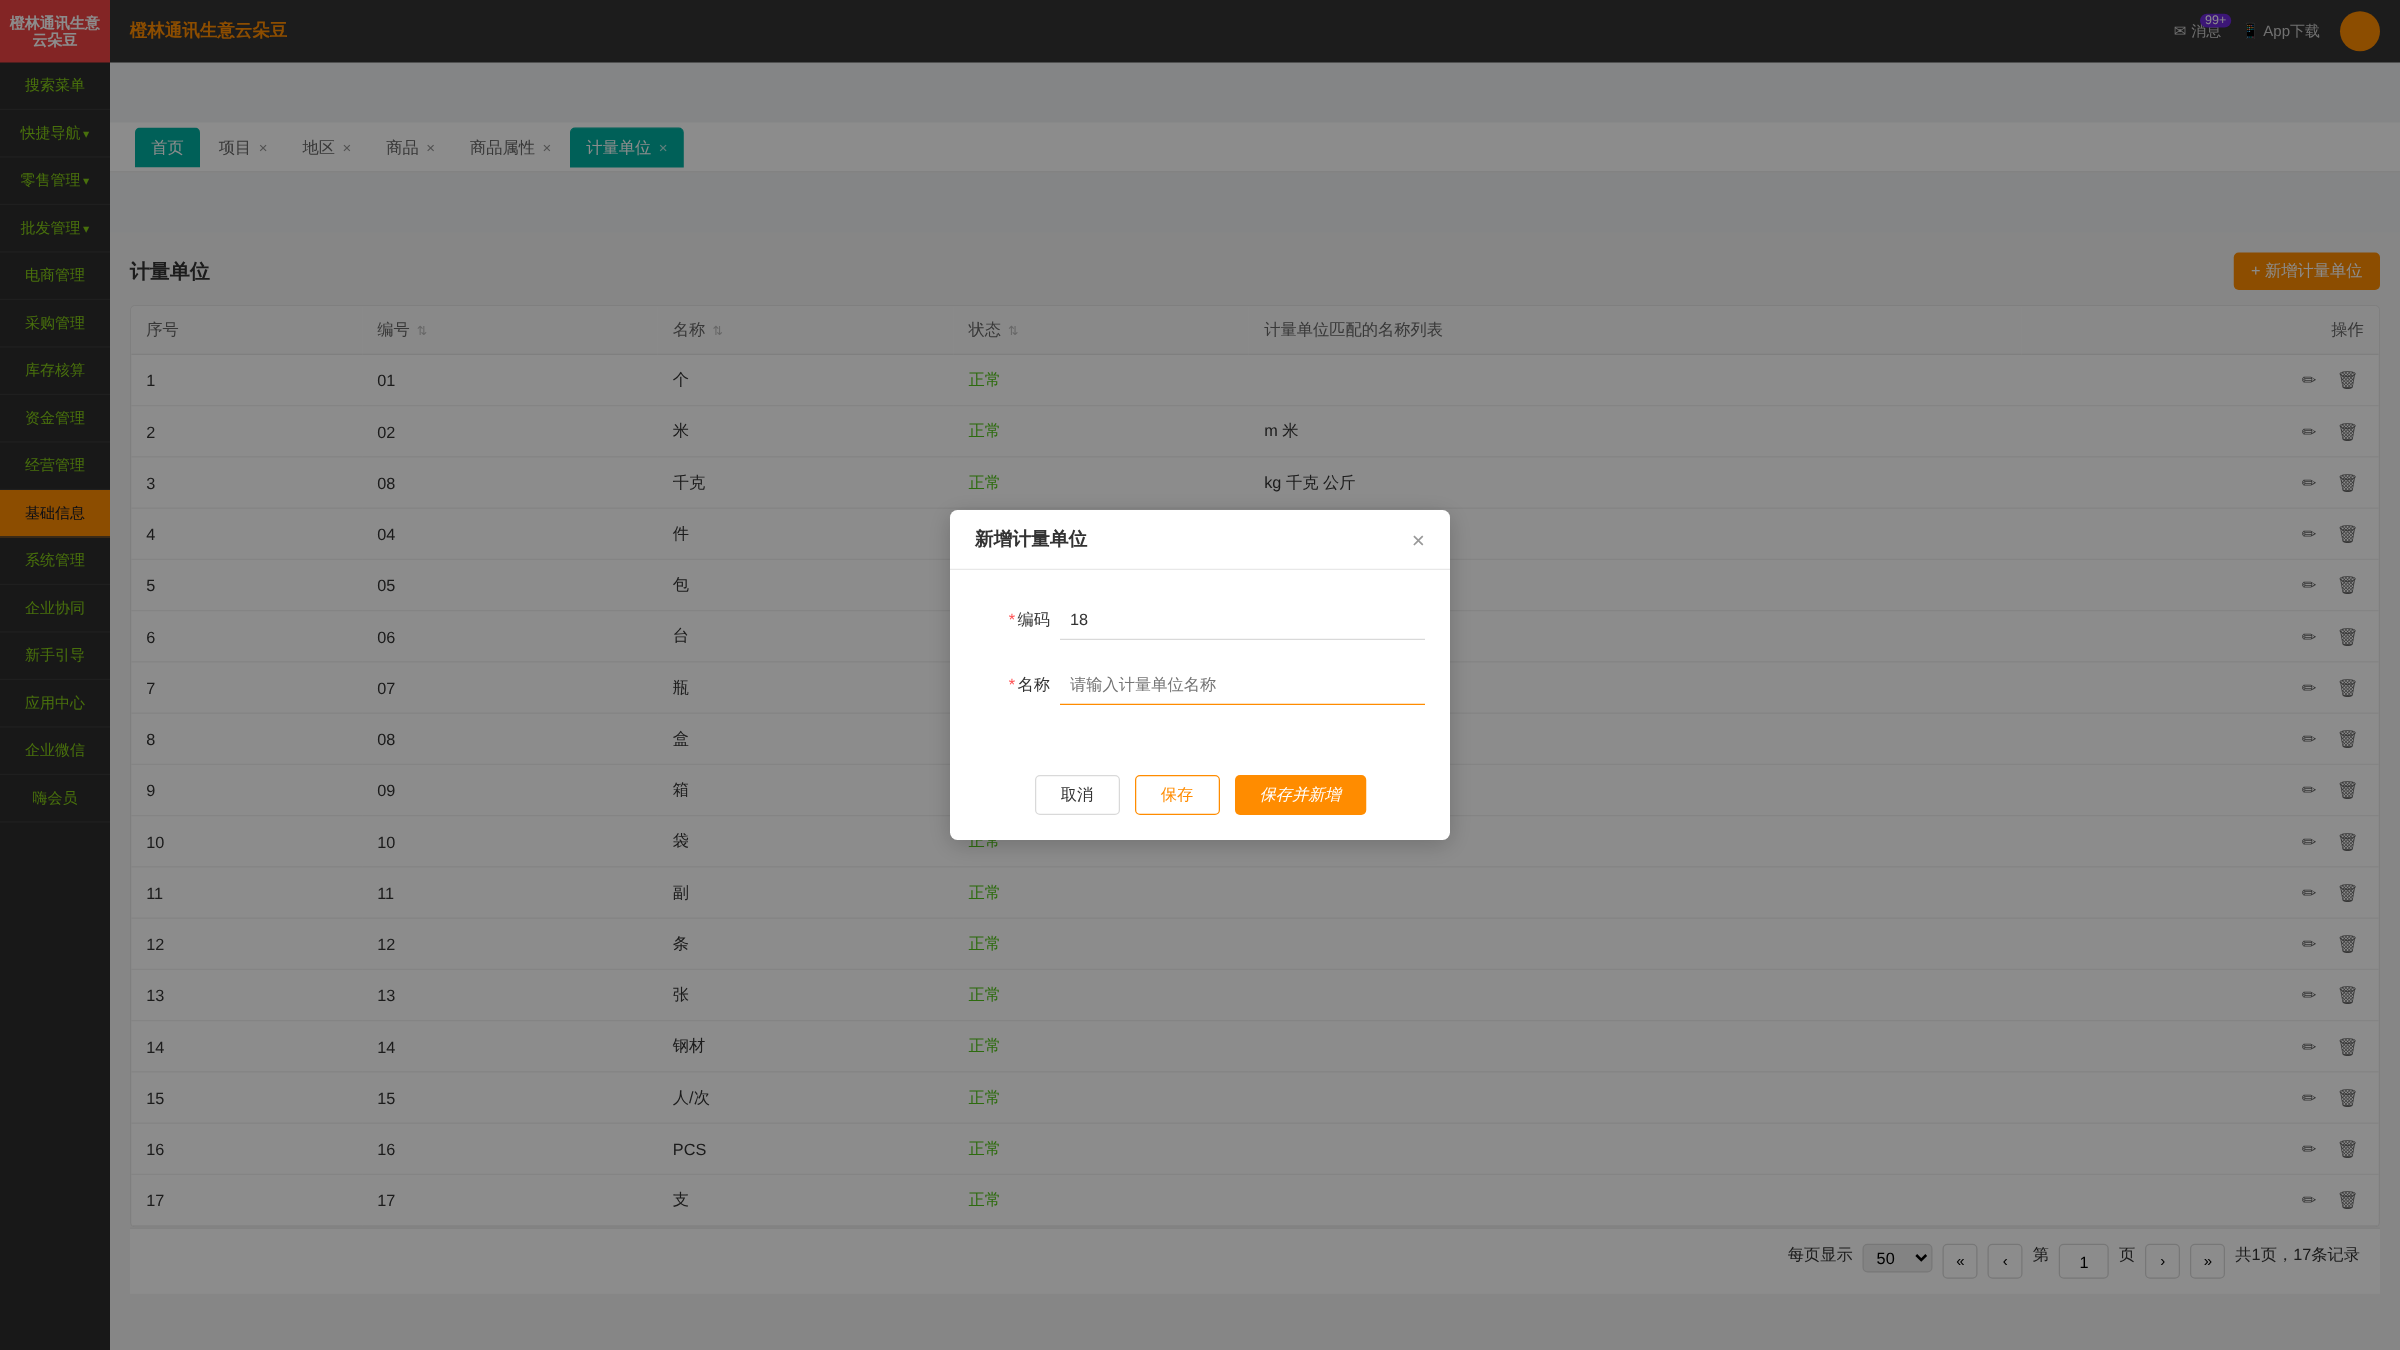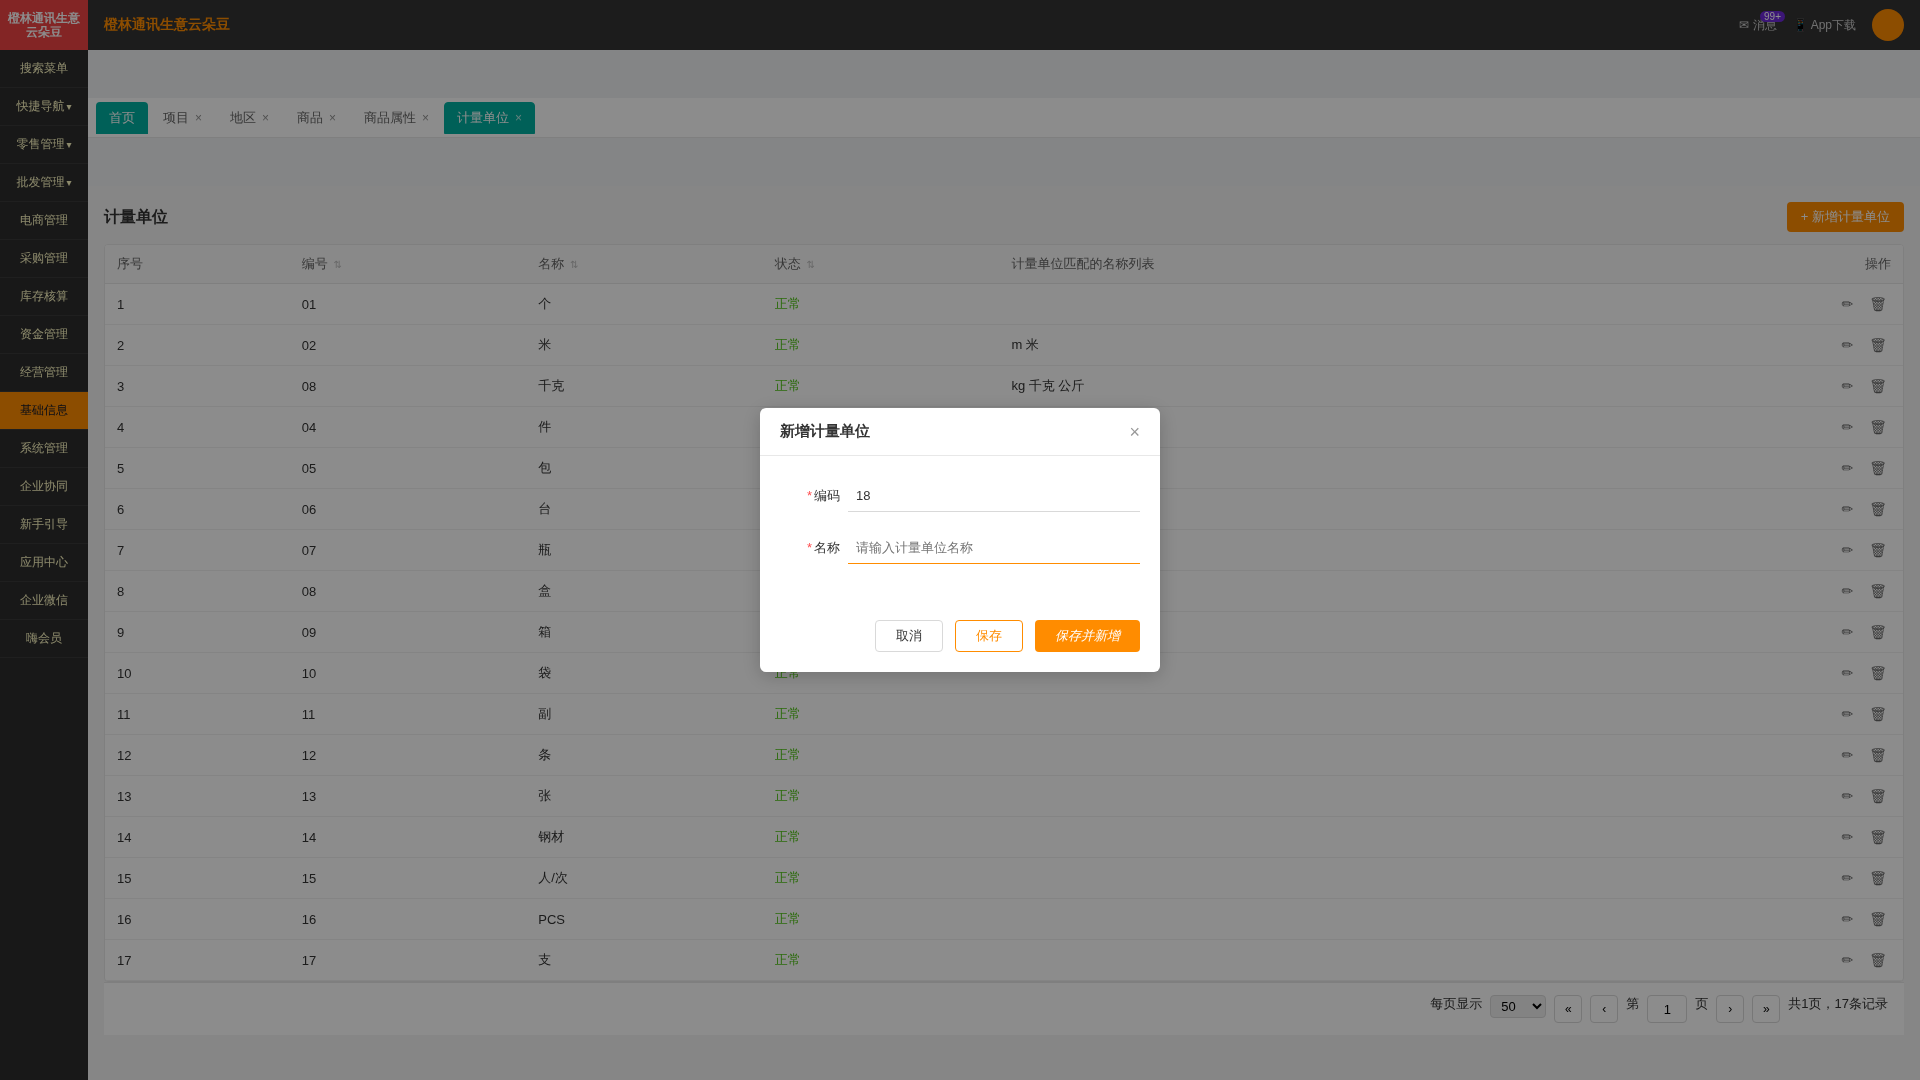--- a/index.html
+++ b/index.html
@@ -2,40 +2,40 @@
 <html><head>
   <meta charset="utf-8">
   <style>
     * { margin: 0; padding: 0; box-sizing: border-box; }
     body { font-family: 'Microsoft YaHei', sans-serif; font-size: 13px; background: #f0f2f5; color: #333; width: 1920px; height: 1080px; overflow: hidden; display: flex; }
 
     
     .sidebar { width: 88px; background: #2c2c2c; height: 1080px; display: flex; flex-direction: column; align-items: center; flex-shrink: 0; }
     .sidebar-logo { width: 88px; height: 50px; background: #ef4444; display: flex; align-items: center; justify-content: center; }
     .sidebar-logo-inner { color: white; font-size: 12px; font-weight: bold; text-align: center; line-height: 1.2; }
-    .sidebar-item { width: 100%; padding: 10px 4px; text-align: center; color: #fef9c3; font-size: 12px; cursor: pointer; border-bottom: 1px solid #3a3a3a; }
+    .sidebar-item { width: 100%; padding: 10px 4px; text-align: center; color: #84cc16; font-size: 12px; cursor: pointer; border-bottom: 1px solid #3a3a3a; }
     .sidebar-item.active { background: #ff8c00; color: #0f172a; }
     .sidebar-item-with-arrow { display: flex; align-items: center; justify-content: center; gap: 2px; }
     .arrow-down { font-size: 10px; }
 
     
     .main { flex: 1; display: flex; flex-direction: column; height: 1080px; overflow: hidden; gap: 48px; }
 
     
     .topbar { height: 50px; background: #333; display: flex; align-items: center; justify-content: space-between; padding: 0 16px; flex-shrink: 0; }
     .topbar-left { display: flex; align-items: center; gap: 8px; }
     .topbar-brand { color: #ff8c00; font-size: 14px; font-weight: bold; }
     .topbar-right { display: flex; align-items: center; gap: 16px; }
     .topbar-msg { display: flex; align-items: center; gap: 4px; color: #ccc; font-size: 12px; position: relative; cursor: pointer; }
     .badge { background: #6d28d9; color: white; font-size: 10px; border-radius: 8px; padding: 0 4px; position: absolute; top: -6px; right: -8px; }
     .topbar-download { color: #ccc; font-size: 12px; cursor: pointer; }
     .topbar-avatar { width: 32px; height: 32px; background: #ff8c00; border-radius: 50%; cursor: pointer; }
 
     
-    .tabs-bar { height: 40px; background: #fff; display: flex; align-items: center; border-bottom: 1px solid #e8e8e8; flex-shrink: 0; padding: 0 8px; gap: 2px; }
+    .tabs-bar { height: 40px; background: #fff; display: flex; align-items: center; border-bottom: 1px solid #e8e8e8; flex-shrink: 0; padding: 0 20px; gap: 2px; }
     .tab { height: 32px; padding: 0 12px; display: flex; align-items: center; gap: 6px; cursor: pointer; border-radius: 4px 4px 0 0; font-size: 13px; color: #666; border: 1px solid transparent; }
     .tab.active { background: #00b0a0; color: white; border-color: #00b0a0; }
     .tab-close { font-size: 12px; color: inherit; opacity: 0.7; }
     .tab.active .tab-close { color: white; }
     .tab-close-btn { cursor: pointer; }
     .tab-home { background: #00b0a0; color: white; }
 
     
     .page-content { flex: 1; padding: 16px; overflow: auto; background: #f5f5f5; }
     .page-header { display: flex; justify-content: space-between; align-items: center; margin-bottom: 12px; }
@@ -65,21 +65,21 @@
     .modal { background: white; border-radius: 6px; width: 400px; padding: 0; box-shadow: 0 4px 20px rgba(0,0,0,0.2); }
     .modal-header { display: flex; justify-content: space-between; align-items: center; padding: 14px 20px; border-bottom: 1px solid #e8e8e8; }
     .modal-title { font-size: 15px; font-weight: bold; color: #333; }
     .modal-close { background: none; border: none; cursor: pointer; font-size: 18px; color: #999; line-height: 1; }
     .modal-body { padding: 24px 20px; }
     .form-row { display: flex; align-items: center; margin-bottom: 20px; }
     .form-label { width: 60px; text-align: right; color: #333; font-size: 13px; flex-shrink: 0; margin-right: 8px; }
     .form-label-required::before { content: '*'; color: #ff4d4f; margin-right: 2px; }
     .form-input { flex: 1; height: 32px; border: none; border-bottom: 1px solid #d9d9d9; outline: none; font-size: 13px; padding: 0 8px; color: #333; }
     .form-input.active-border { border-bottom-color: #ff8c00; }
-    .modal-footer { display: flex; justify-content: flex-end; gap: 12px; padding: 12px 20px 20px; }
+    .modal-footer { display: flex; justify-content: center; gap: 12px; padding: 12px 20px 20px; }
     .btn-cancel { border: 1px solid #d9d9d9; background: white; color: #333; padding: 6px 20px; border-radius: 4px; cursor: pointer; font-size: 13px; }
     .btn-save { background: white; color: #ff8c00; border: 1px solid #ff8c00; padding: 6px 20px; border-radius: 4px; cursor: pointer; font-size: 13px; }
     .btn-save-new { background: #ff8c00; color: white; border: none; padding: 6px 20px; border-radius: 4px; cursor: pointer; font-size: 13px; font-style: italic; }
   </style>
 </head>
 <body>
 
 <div class="sidebar">
   <div class="sidebar-logo">
     <div class="sidebar-logo-inner">橙林通讯生意<br>云朵豆</div>

